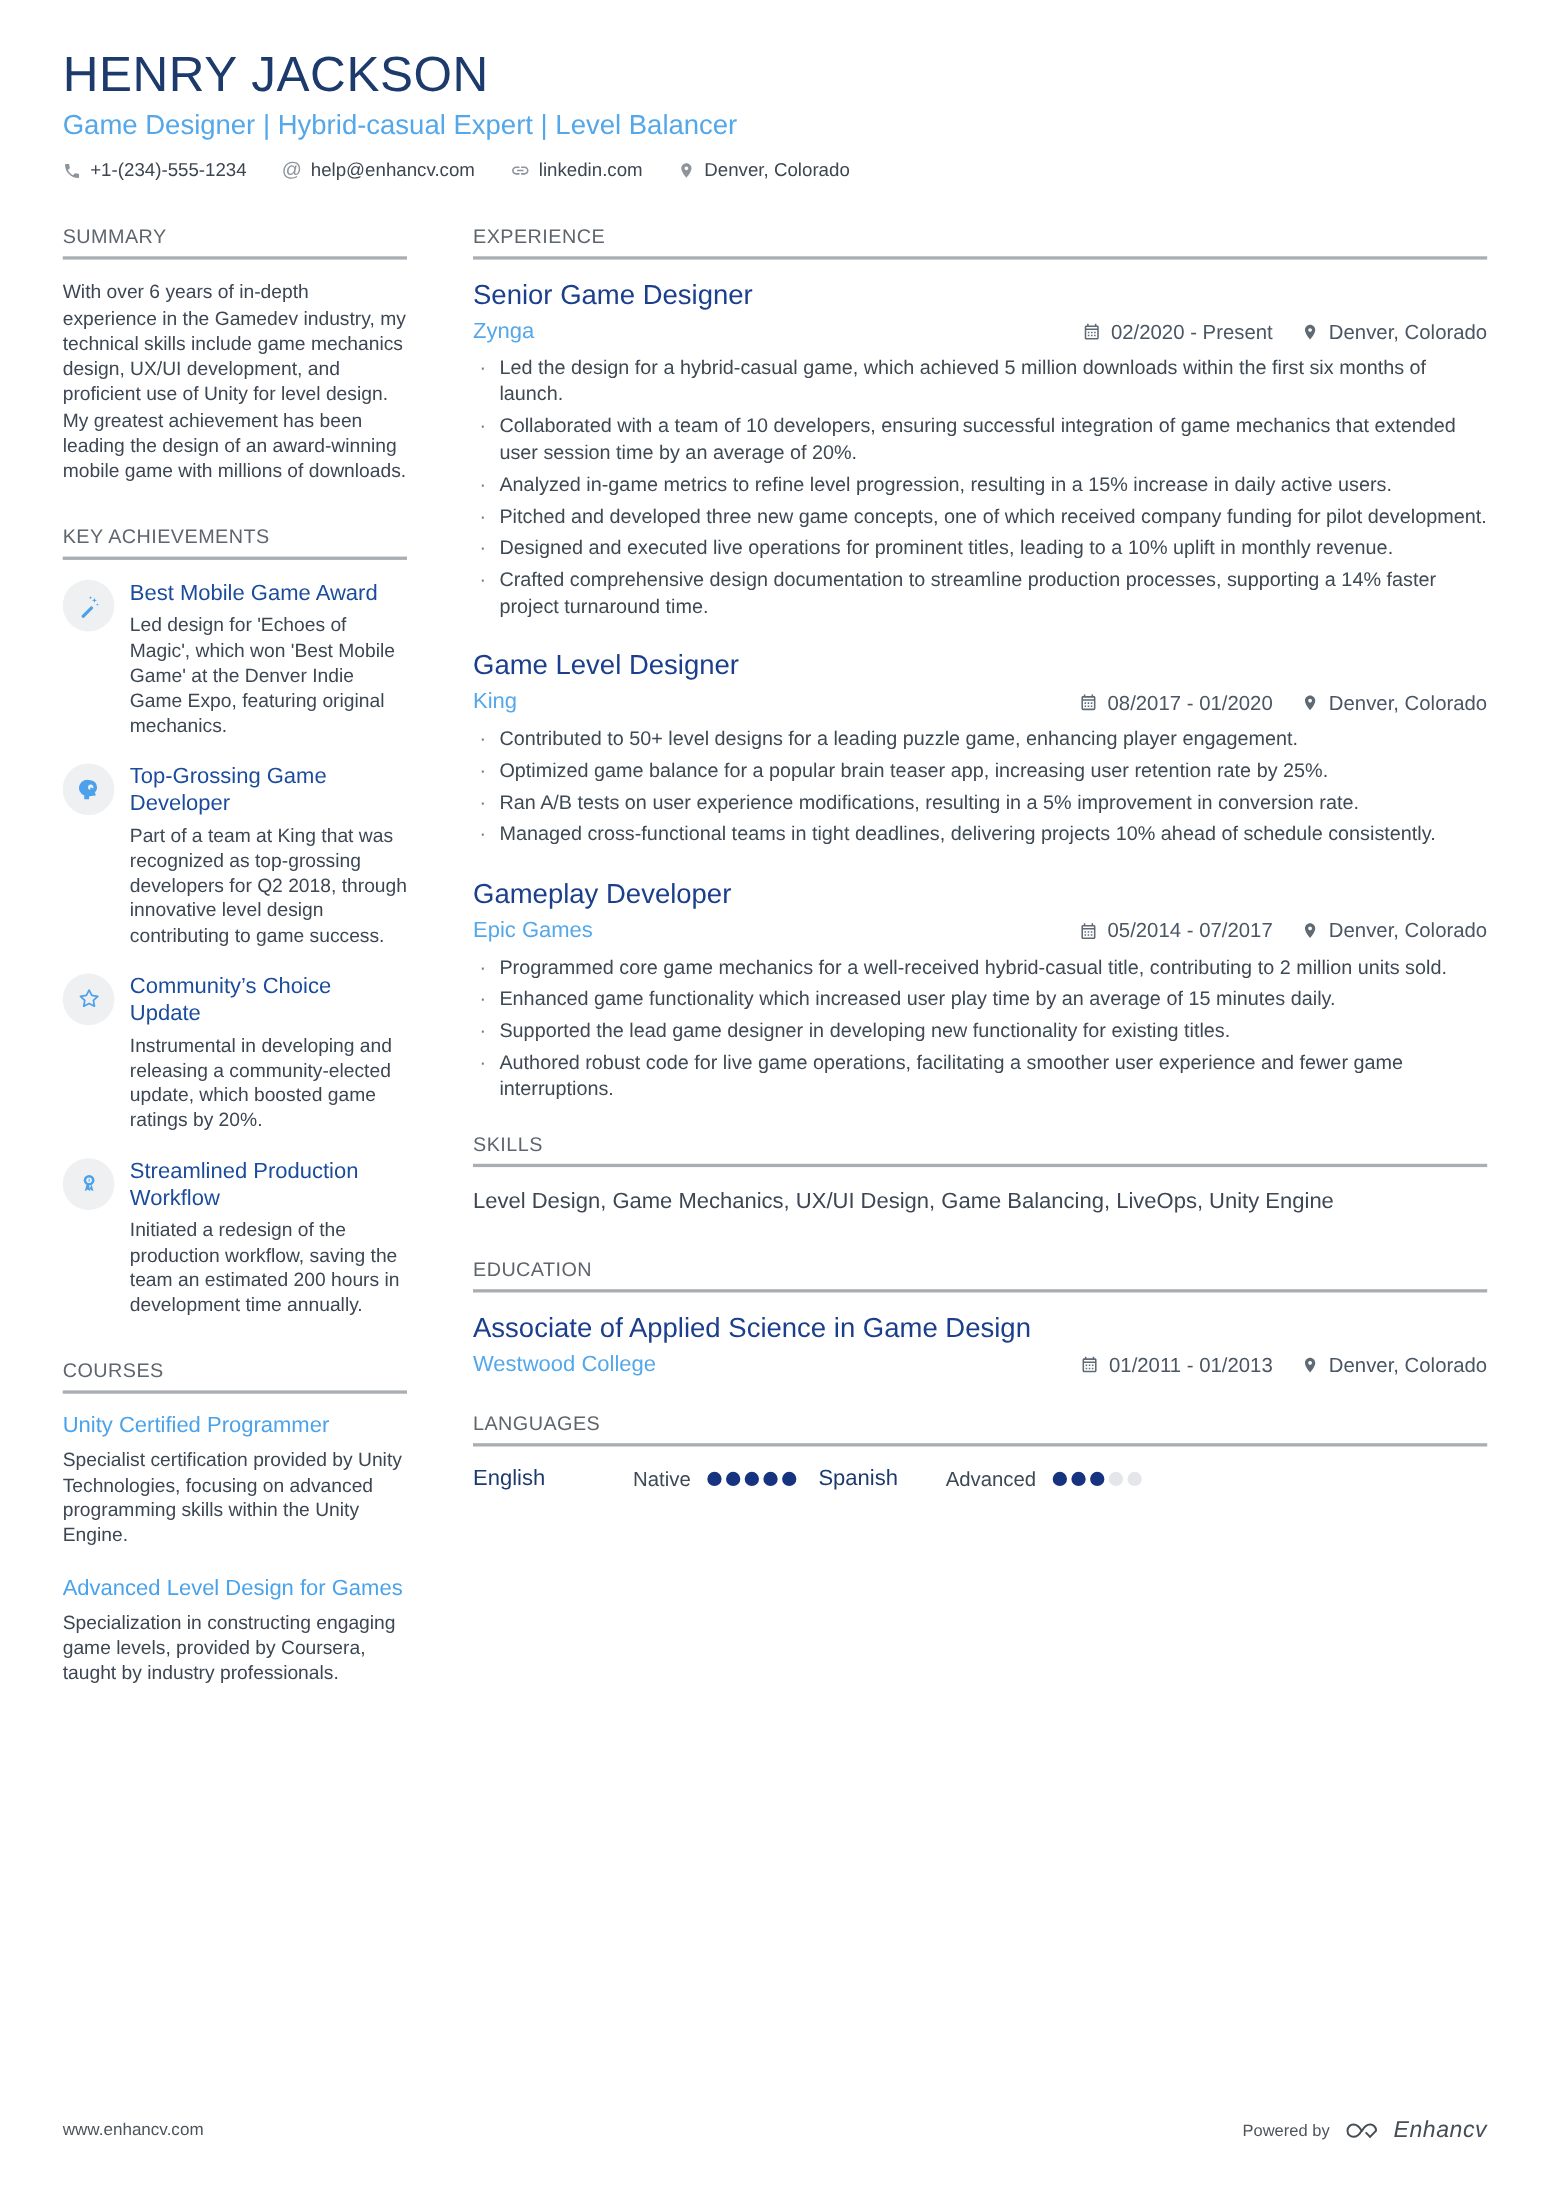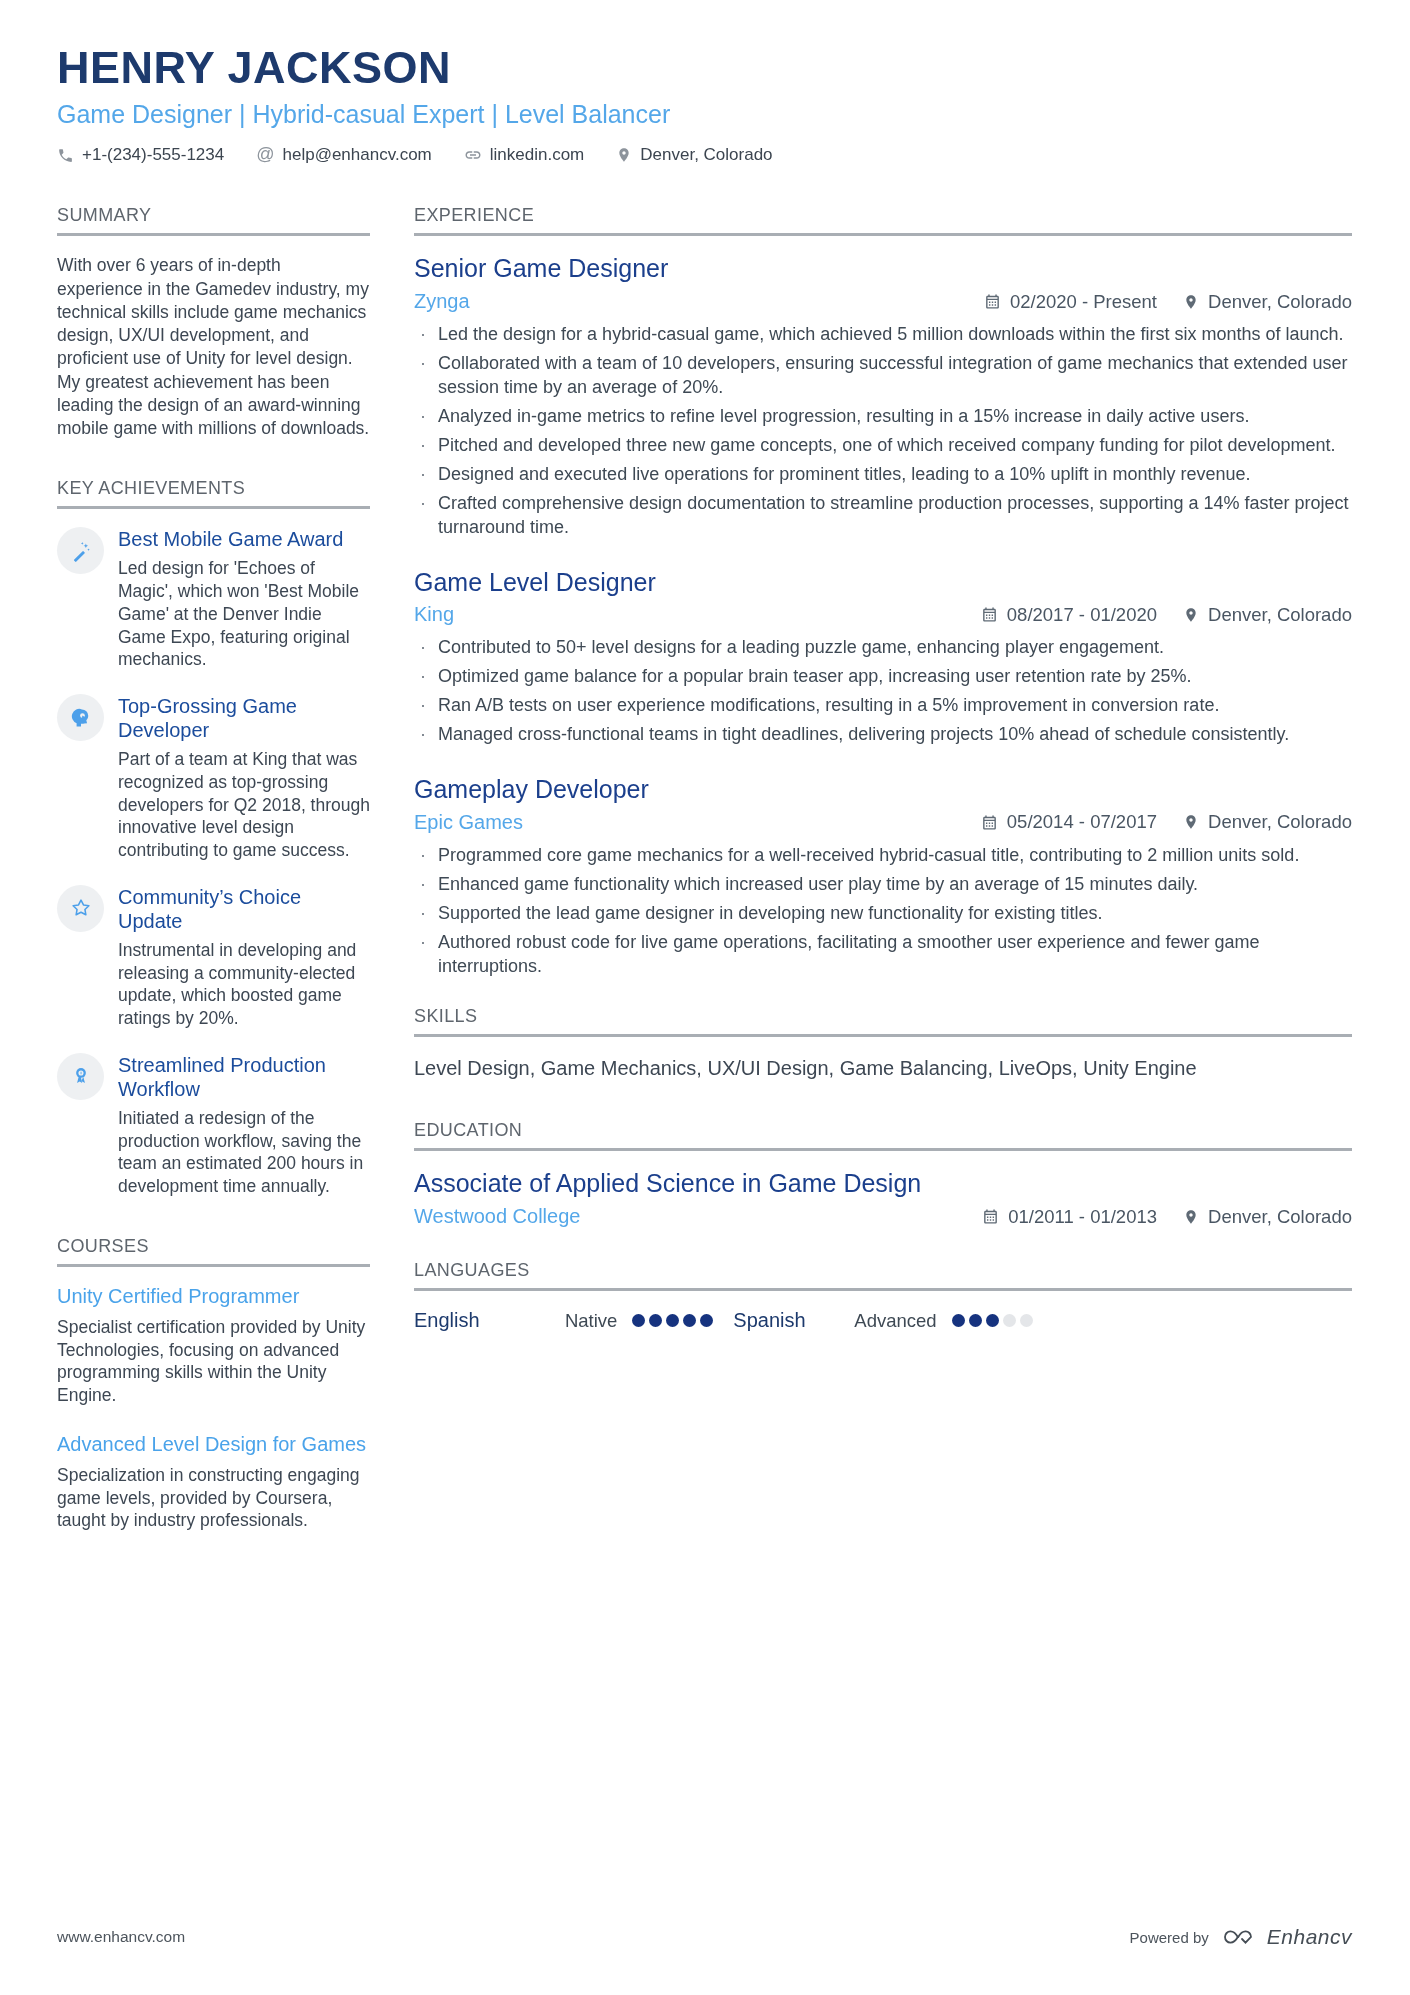--- a/index.html
+++ b/index.html
@@ -4,29 +4,29 @@
 <style>
   html,body{margin:0;padding:0;background:#ffffff;}
   .page{
     width:1410px;height:1995px;box-sizing:border-box;
     padding:44px 58px 46px 57px;
     display:flex;flex-direction:column;
     font-family:"Liberation Sans", sans-serif;
     background:#fff;overflow:hidden;
   }
   
-  .name{font-size:45px;font-weight:700;color:#1d3a6d;letter-spacing:.5px;line-height:1.05;}
+  .name{font-size:45px;font-weight:400;color:#1d3a6d;letter-spacing:.5px;line-height:1.05;}
   .tagline{font-size:25px;color:#54a7e9;margin-top:9px;}
   .contact-row{display:flex;align-items:flex-end;gap:32px;margin-top:15px;font-size:17px;color:#3c4550;}
   .contact-item{display:flex;align-items:center;gap:8px;}
   .cicon{color:#8d949c;display:inline-flex;}
   .cicon svg{display:block;}
   .at-icon::before{content:"@";font-size:18px;color:#8d949c;}
   
-  .columns{display:grid;grid-template-columns:313px 1fr;column-gap:44px;margin-top:40px;flex:1 1 auto;min-height:0;}
+  .columns{display:grid;grid-template-columns:313px 1fr;column-gap:60px;margin-top:40px;flex:1 1 auto;min-height:0;}
   .section{margin-top:38px;}
   .section.first{margin-top:0;}
   .sec-h{
     font-size:18px;font-weight:400;color:#5e656d;letter-spacing:.4px;
     padding-bottom:7px;border-bottom:3px solid #a9aeb4;margin:0 0 18px 0;
   }
   
   .summary-text{font-size:17.5px;line-height:1.33;color:#3d4753;}
   .ach-item{display:flex;gap:14px;margin-bottom:23px;}
   .ach-icon-wrap{flex:0 0 auto;width:47px;height:47px;border-radius:50%;background:#eef0f2;

